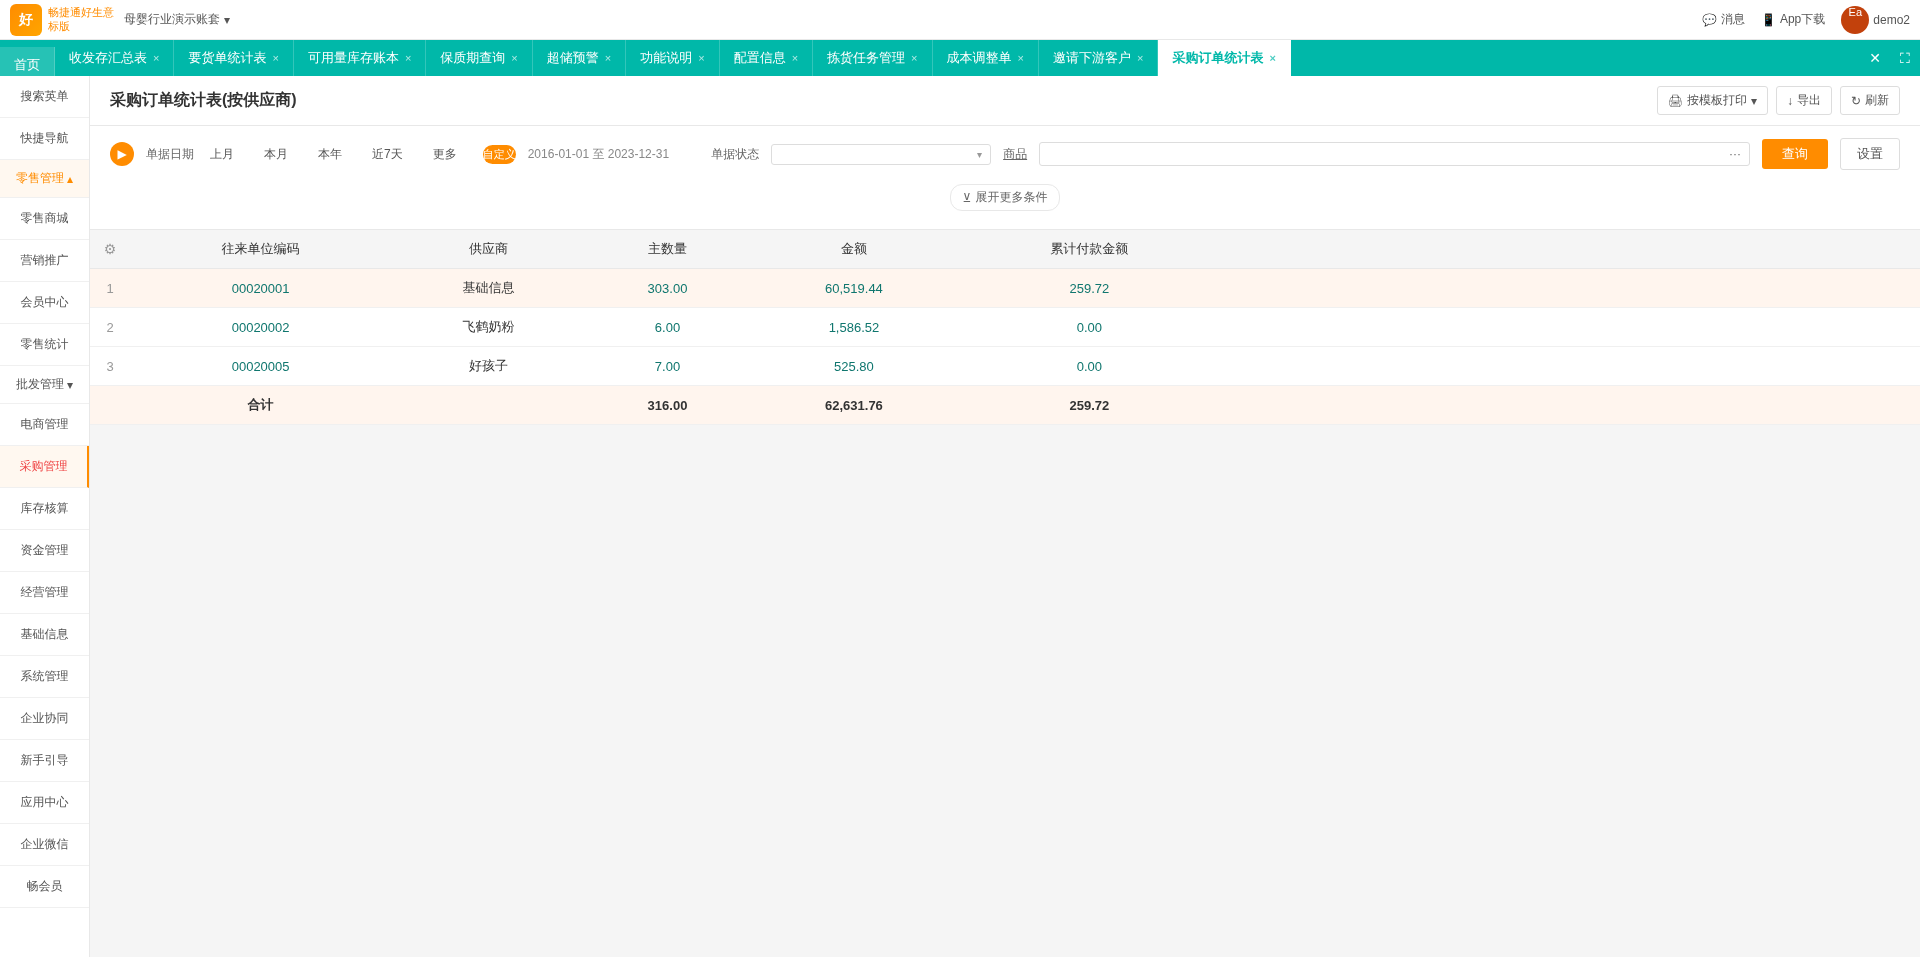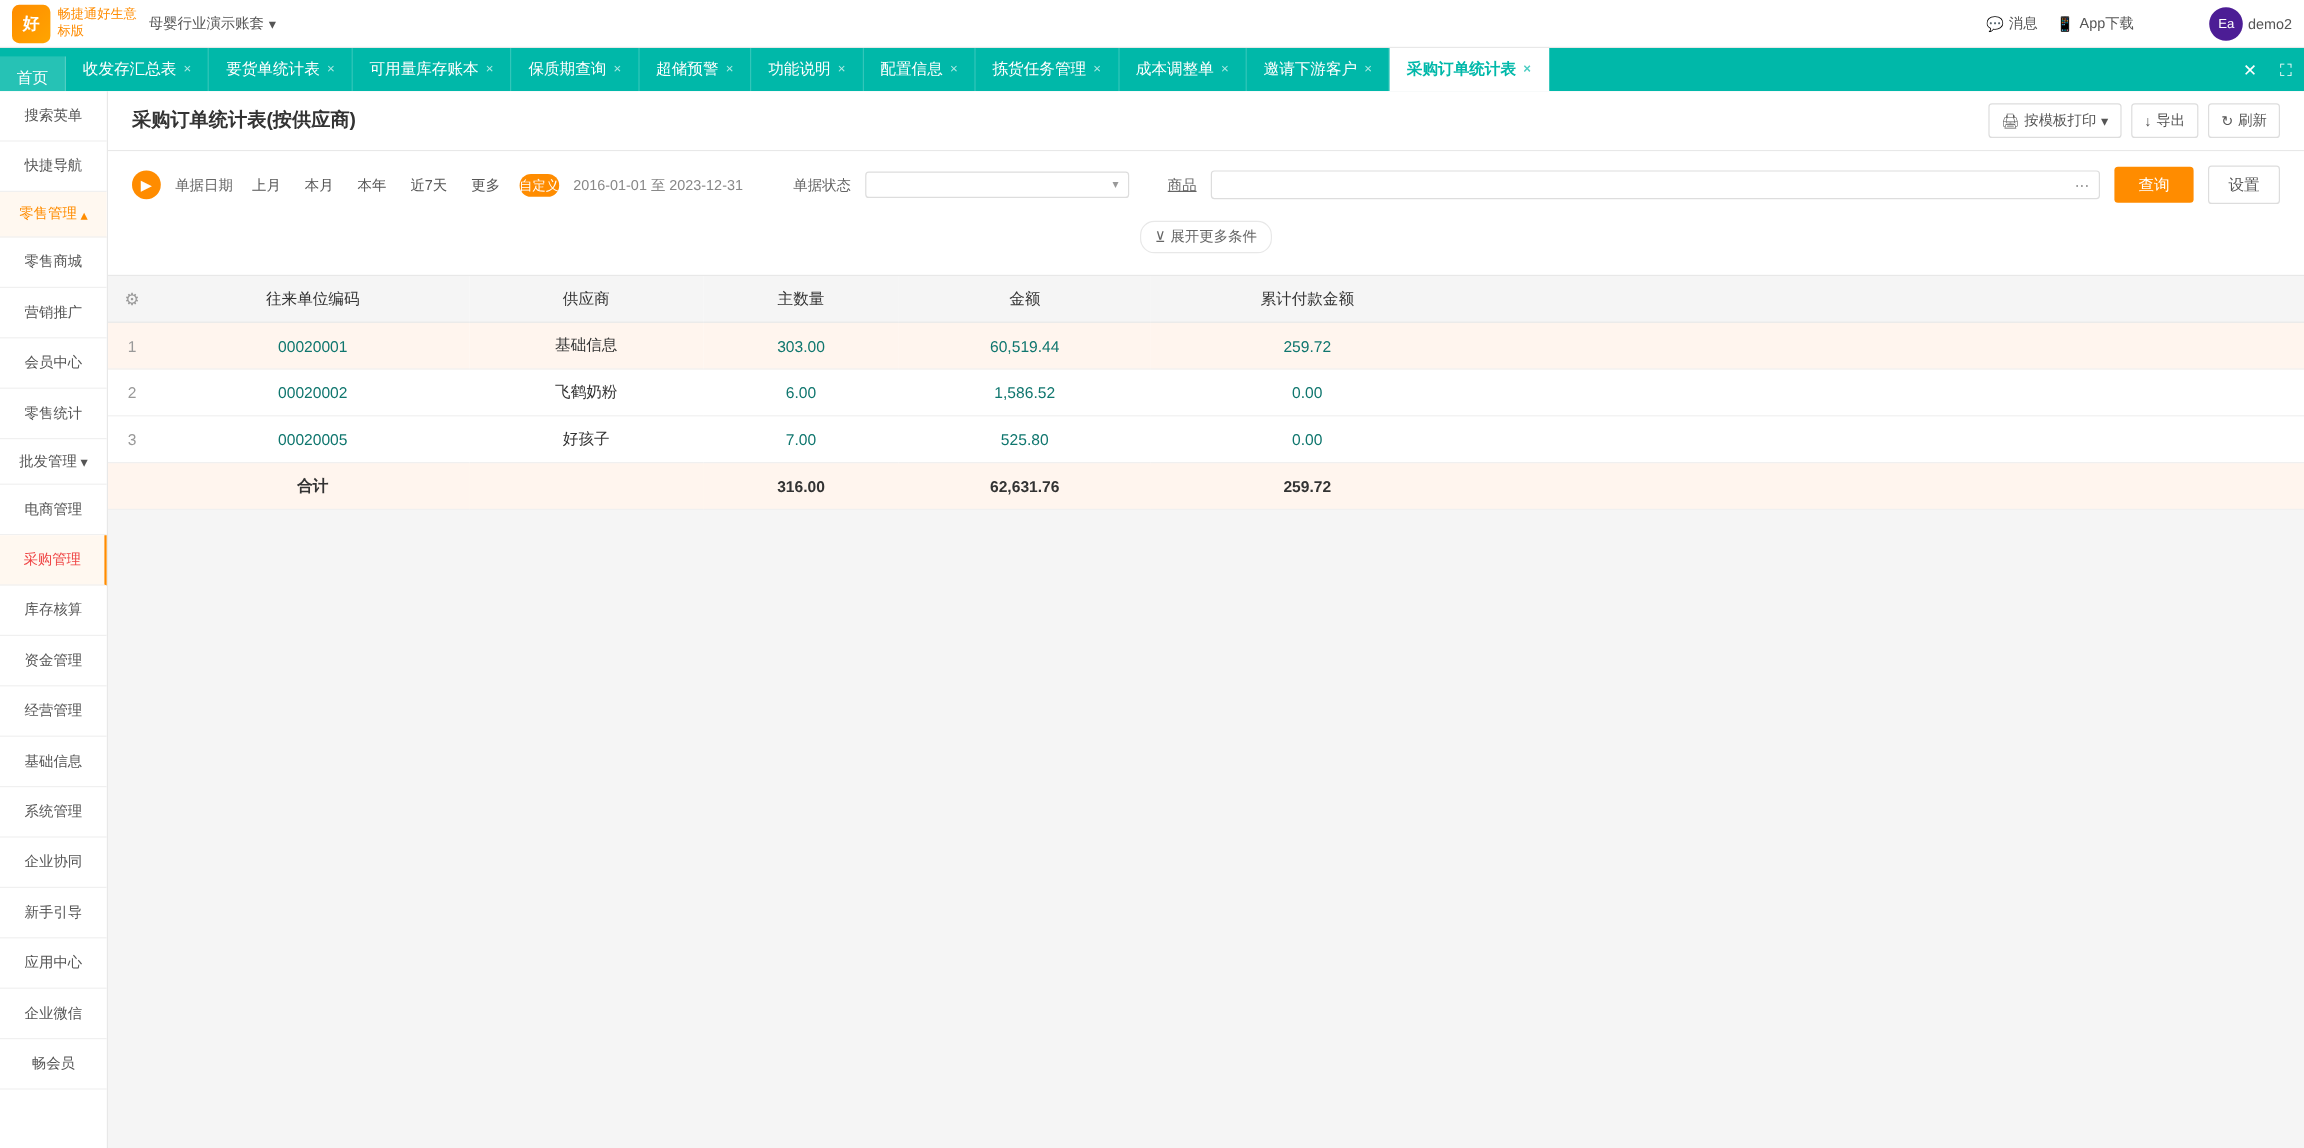--- a/index.html
+++ b/index.html
@@ -7,21 +7,21 @@
 
     
     .top-bar { height: 40px; background: #fff; display: flex; align-items: center; padding: 0 10px; border-bottom: 1px solid #e8e8e8; }
     .logo-area { display: flex; align-items: center; gap: 6px; min-width: 90px; }
     .logo-icon { width: 32px; height: 32px; background: linear-gradient(135deg, #ff8c00, #ffa500); border-radius: 6px; display: flex; align-items: center; justify-content: center; color: white; font-size: 14px; font-weight: bold; }
     .logo-text { font-size: 11px; color: #ff8c00; line-height: 1.2; }
     .workspace-selector { margin-left: 10px; display: flex; align-items: center; gap: 4px; color: #555; font-size: 12px; cursor: pointer; }
     .workspace-selector span { font-size: 12px; }
     .top-right { margin-left: auto; display: flex; align-items: center; gap: 16px; }
     .top-right-item { display: flex; align-items: center; gap: 4px; font-size: 12px; color: #555; cursor: pointer; }
-    .avatar { width: 28px; height: 28px; border-radius: 50%; background: #4c1d95; display: flex; align-items: center; justify-content: center; color: white; font-size: 11px; margin-left: 47px; }
+    .avatar { width: 28px; height: 28px; border-radius: 50%; background: #c2410c; display: flex; justify-content: center; color: white; font-size: 11px; }
 
     
     .nav-tabs { height: 36px; background: #00b8a9; display: flex; align-items: center; padding: 0; overflow: hidden; }
     .nav-tab { height: 36px; padding: 0 14px; display: flex; align-items: center; color: white; font-size: 13px; cursor: pointer; white-space: nowrap; border-right: 1px solid rgba(255,255,255,0.2); }
     .nav-tab:first-child { background: rgba(255,255,255,0.15); margin-top: 13px; }
     .nav-tab.active { background: #fff; color: #00b8a9; font-weight: bold; }
     .nav-tab .close-btn { margin-left: 6px; font-size: 11px; opacity: 0.7; }
     .nav-tab-controls { margin-left: auto; display: flex; align-items: center; }
     .nav-control-btn { width: 30px; height: 36px; display: flex; align-items: center; justify-content: center; color: white; cursor: pointer; font-size: 14px; }
 
@@ -43,21 +43,21 @@
     .page-title { font-size: 16px; font-weight: bold; color: #333; }
     .page-actions { display: flex; align-items: center; gap: 8px; }
     .btn-print { display: flex; align-items: center; gap: 4px; padding: 5px 10px; border: 1px solid #ddd; border-radius: 3px; background: #fff; cursor: pointer; font-size: 12px; color: #555; }
     .btn-export { display: flex; align-items: center; gap: 4px; padding: 5px 10px; border: 1px solid #ddd; border-radius: 3px; background: #fff; cursor: pointer; font-size: 12px; color: #555; }
     .btn-refresh { display: flex; align-items: center; gap: 4px; padding: 5px 10px; border: 1px solid #ddd; border-radius: 3px; background: #fff; cursor: pointer; font-size: 12px; color: #555; }
 
     
     .filter-area { background: #fff; padding: 12px 20px; border-bottom: 1px solid #e8e8e8; }
     .filter-row { display: flex; align-items: center; gap: 12px; margin-bottom: 8px; }
     .filter-label { font-size: 12px; color: #666; white-space: nowrap; }
-    .filter-date-shortcuts { display: flex; align-items: center; gap: 12px; }
+    .filter-date-shortcuts { display: flex; align-items: center; gap: 22px; }
     .date-shortcut { font-size: 12px; color: #555; cursor: pointer; padding: 2px 4px; }
     .date-range-badge { background: #ff8c00; color: white; padding: 2px 0; border-radius: 10px; font-size: 11px; cursor: pointer; }
     .date-range-text { font-size: 12px; color: #888; }
     .filter-select { display: flex; align-items: center; gap: 4px; border: 1px solid #ddd; border-radius: 3px; padding: 4px 8px; min-width: 200px; cursor: pointer; background: #fff; font-size: 12px; color: #666; }
     .filter-select-arrow { color: #999; font-size: 10px; margin-left: auto; }
     .filter-input { display: flex; align-items: center; gap: 4px; border: 1px solid #ddd; border-radius: 3px; padding: 4px 8px; min-width: 200px; background: #fff; font-size: 12px; color: #666; }
     .btn-query { background: #ff8c00; color: white; border: none; padding: 6px 20px; border-radius: 3px; cursor: pointer; font-size: 13px; }
     .btn-setting { background: #fff; color: #555; border: 1px solid #ddd; padding: 6px 16px; border-radius: 3px; cursor: pointer; font-size: 13px; }
     .toggle-arrow { width: 24px; height: 24px; background: #ff8c00; color: white; border-radius: 50%; display: flex; align-items: center; justify-content: center; font-size: 12px; cursor: pointer; }
     .filter-more { text-align: center; padding: 6px; }
@@ -269,21 +269,21 @@
           <span class="date-range-badge">自定义</span>
         </div>
         <span class="date-range-text">2016-01-01 至 2023-12-31</span>
 
         <span class="filter-label" style="margin-left:30px;">单据状态</span>
         <div class="filter-select" style="width:220px;">
           <span style="flex:1;"></span>
           <span class="filter-select-arrow">▾</span>
         </div>
 
-        <span class="filter-label" style="margin-left:20px;text-decoration:underline;">商品</span>
+        <span class="filter-label" style="text-decoration:underline;">商品</span>
         <div class="filter-input" style="width:280px; flex:1;">
           <span style="flex:1;"></span>
           <span>···</span>
         </div>
 
         <button class="btn-query">查询</button>
         <button class="btn-setting">设置</button>
       </div>
 
       <div class="filter-more">

